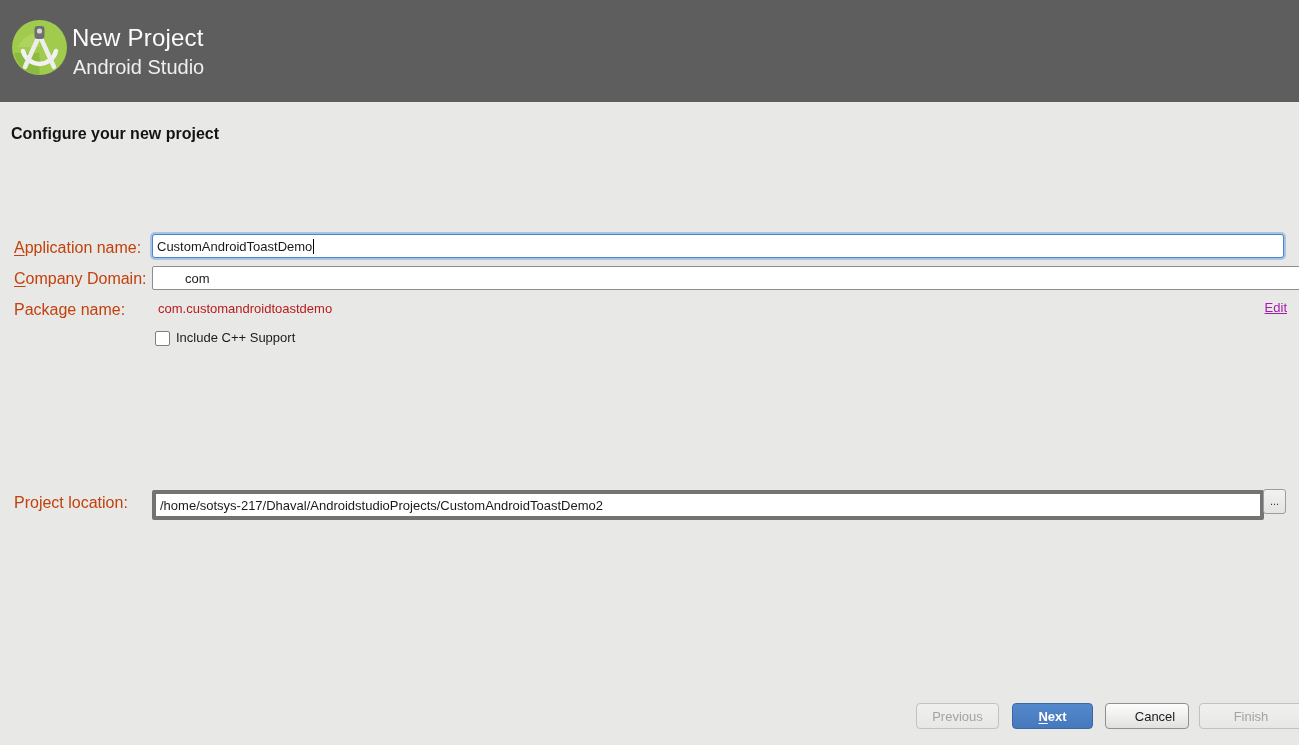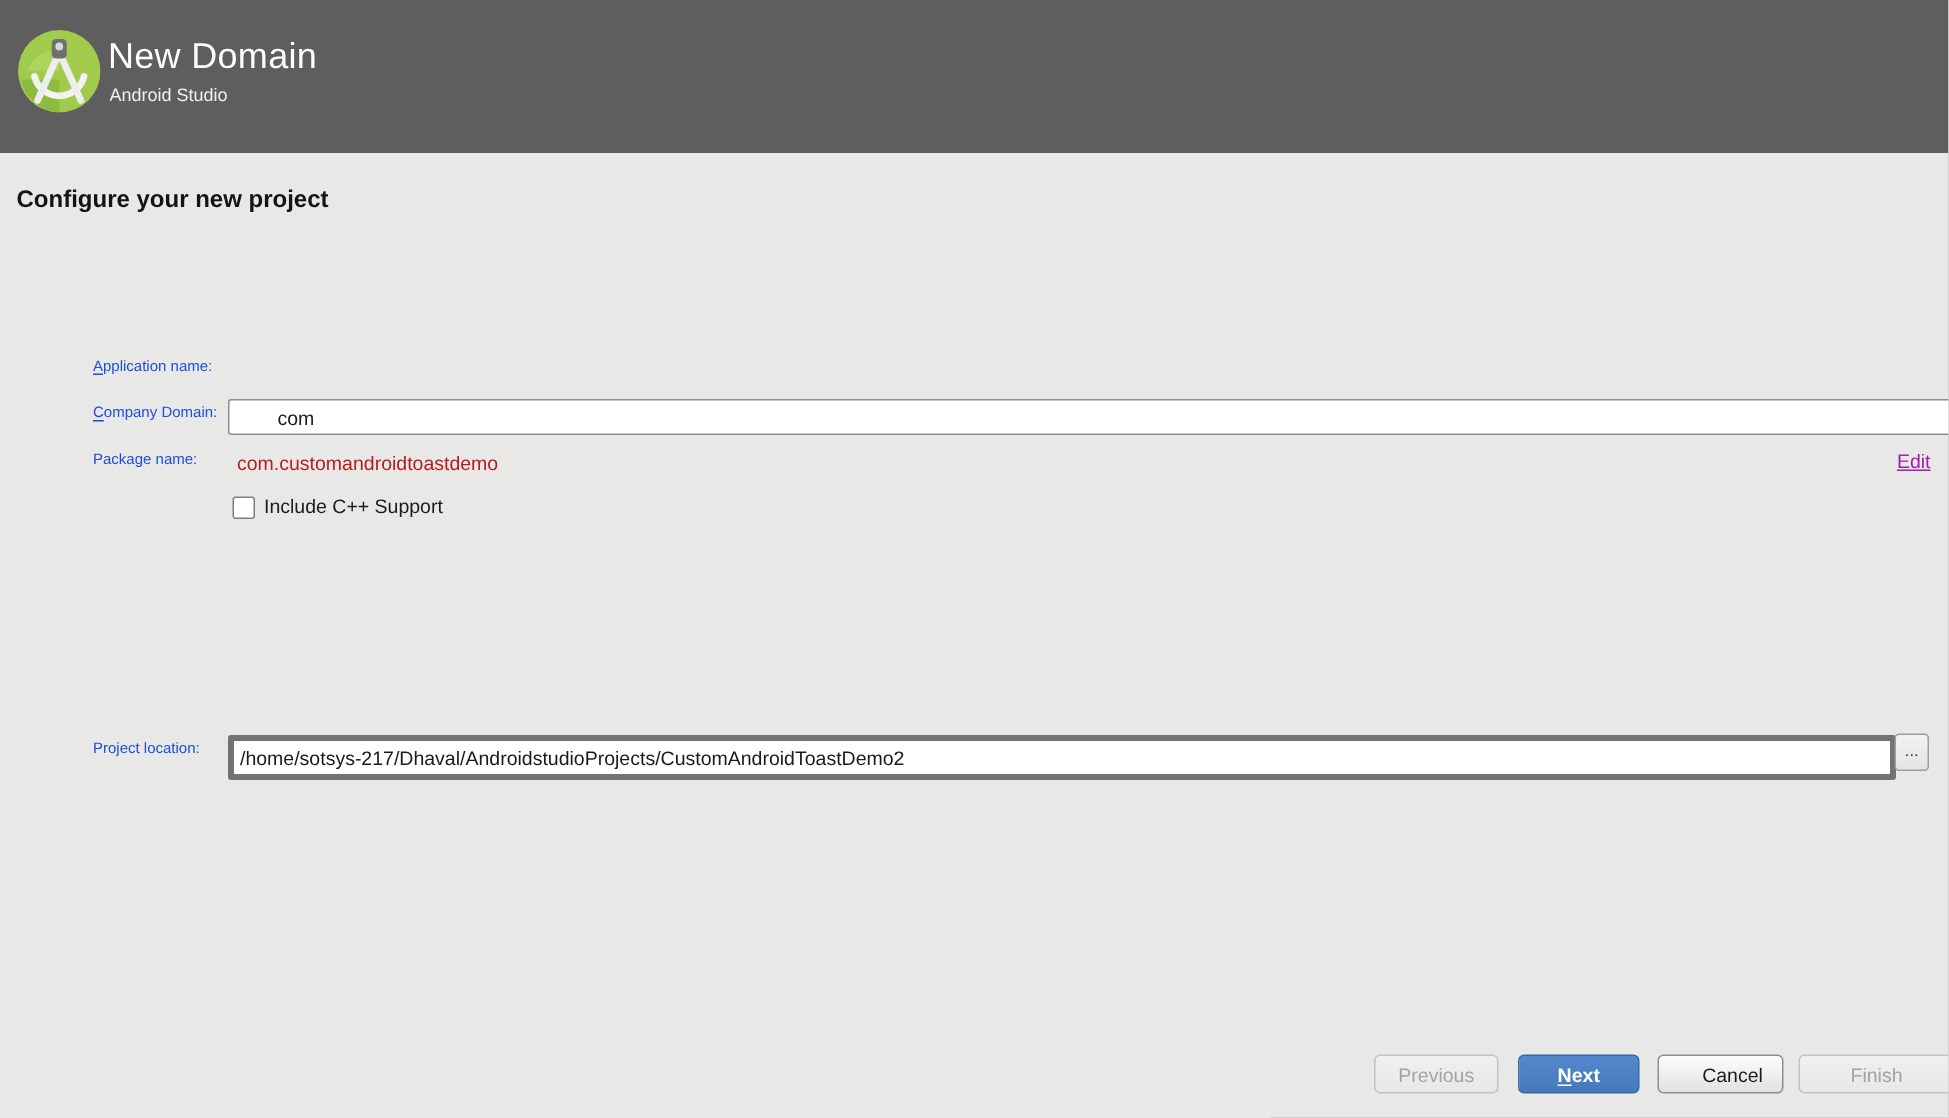--- a/index.html
+++ b/index.html
@@ -11,29 +11,29 @@
   
   .header{
     position:absolute;left:0;top:0;width:1299px;height:102px;background:#5e5e5e;
   }
   .logo{position:absolute;left:12px;top:20px;width:55px;height:55px;}
   .hdr-title{
     position:absolute;left:72px;top:24px;font-size:24px;font-weight:400;
     color:#fcfcfc;letter-spacing:.2px;
   }
   .hdr-sub{
-    position:absolute;left:73px;top:56px;font-size:12px;color:#efefef;
+    position:absolute;left:73px;top:56px;font-size:20px;color:#efefef;
   }
   
   .page-heading{
     position:absolute;left:11px;top:125px;font-size:16px;font-weight:bold;color:#141414;
   }
   
   .flabel{
-    position:absolute;left:14px;font-size:10px;color:#1d4ed8;white-space:nowrap;margin-left:48px;
+    position:absolute;left:14px;font-size:16px;color:#c2410c;white-space:nowrap;
   }
   .flabel u, .btn u, .link u{text-decoration:underline;text-underline-offset:2px;}
   .textfield{
     position:absolute;left:152px;height:22px;background:#ffffff;
     font-size:13px;color:#1a1a1a;display:flex;align-items:center;
     padding:0 4px;white-space:nowrap;overflow:hidden;
   }
   .tf-plain{
     width:1124px;border:1px solid #8e8e8e;border-radius:2px;padding-left:32px;
   }
@@ -99,27 +99,31 @@
       <path d="M6 27 A23 23 0 0 1 27.5 13 L27.5 27 Z" fill="#aed45e"></path>
 
       <path d="M11 31 A17 17 0 0 0 44 31" fill="none" stroke="#f2f2f2" stroke-width="4.5" stroke-linecap="round"></path>
 
       <path d="M27.5 15 L13 47" fill="none" stroke="#ededed" stroke-width="4.5" stroke-linecap="round"></path>
       <path d="M27.5 15 L42 47" fill="none" stroke="#ededed" stroke-width="4.5" stroke-linecap="round"></path>
 
       <rect x="22.5" y="6" width="10" height="13" rx="3" fill="#6f6f6f"></rect>
       <circle cx="27.5" cy="11" r="2.6" fill="#d8d8d8"></circle>
     </svg>
-    <div class="hdr-title">New Domain</div>
+    <div class="hdr-title">New Project</div>
     <div class="hdr-sub">Android Studio</div>
   </div>
 
   <div class="page-heading">Configure your new project</div>
 
   <div class="flabel" style="top:239px"><u>A</u>pplication name:</div>
+  <div class="textfield tf-focused" style="top:234px" role="textbox">
+    <span>CustomAndroidToastDemo</span>
+    <span class="caret"></span>
+  </div>
 
   <div class="flabel" style="top:270px"><u>C</u>ompany Domain:</div>
   <div class="textfield tf-plain" style="top:266px" role="textbox">
     <span>com</span>
   </div>
 
   <div class="flabel" style="top:301px">Package name:</div>
   <div class="pkg-value" style="top:301px">com.customandroidtoastdemo</div>
   <div class="link" style="top:300px">Edit</div>
 

